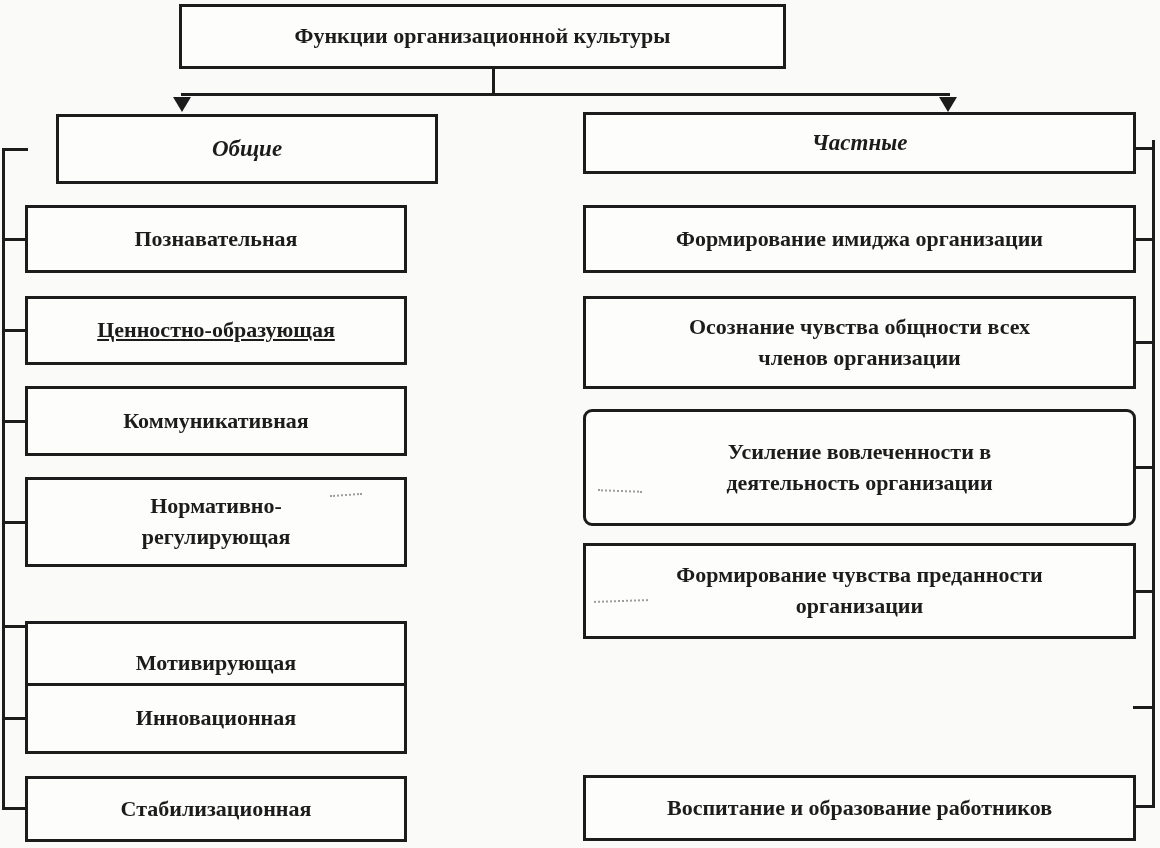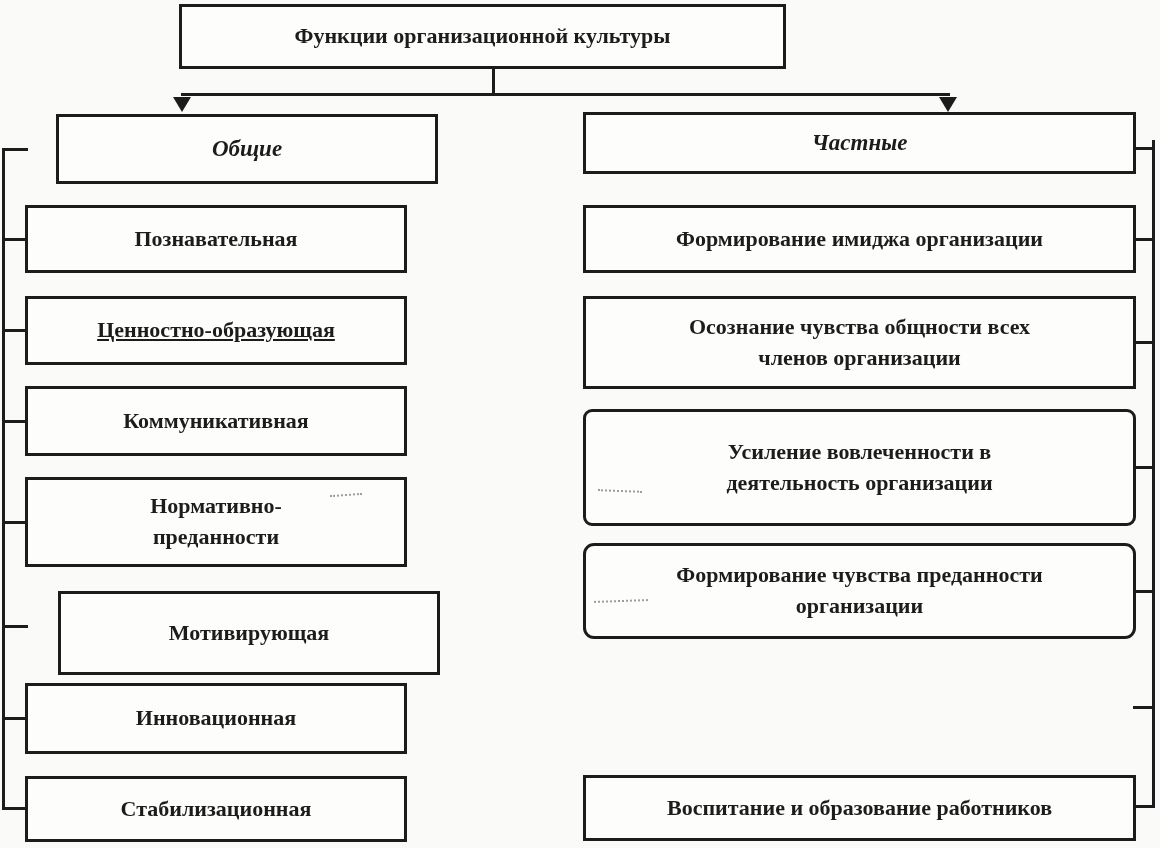--- a/index.html
+++ b/index.html
@@ -87,31 +87,31 @@
   <div class="stub" style="left:1133px;top:341px;width:22px;"></div>
   <div class="stub" style="left:1133px;top:466px;width:22px;"></div>
   <div class="stub" style="left:1133px;top:590px;width:22px;"></div>
   <div class="stub" style="left:1133px;top:706px;width:22px;"></div>
   <div class="stub" style="left:1133px;top:805px;width:22px;"></div>
 
   <div class="box left-col" style="top:205px;height:68px;">Познавательная</div>
   <div class="box left-col" style="top:296px;height:69px;text-decoration:underline;">Ценностно-образующая</div>
   <div class="box left-col" style="top:386px;height:70px;">Коммуникативная</div>
   <div class="box left-col" style="top:477px;height:90px;">Нормативно-
-преданности</div>
-  <div class="box left-col" style="top:591px;height:84px;margin-left:33px;">Мотивирующая</div>
+регулирующая</div>
+  <div class="box left-col" style="top:621px;height:84px;">Мотивирующая</div>
   <div class="box left-col" style="top:683px;height:71px;">Инновационная</div>
   <div class="box left-col" style="top:776px;height:66px;">Стабилизационная</div>
 
   <div class="box right-col" style="top:205px;height:68px;">Формирование имиджа организации</div>
   <div class="box right-col" style="top:296px;height:93px;">Осознание чувства общности  всех
 членов организации</div>
   <div class="box right-col" style="top:409px;height:117px;border-radius:9px;">Усиление вовлеченности в
 деятельность организации</div>
-  <div class="box right-col" style="top:543px;height:96px;border-radius:11px;">Формирование чувства преданности
+  <div class="box right-col" style="top:543px;height:96px;">Формирование чувства преданности
 организации</div>
   <div class="box right-col" style="top:775px;height:66px;">Воспитание и образование работников</div>
 
   <div class="smudge" style="left:330px;top:494px;width:32px;transform:rotate(-4deg);"></div>
   <div class="smudge" style="left:598px;top:490px;width:44px;transform:rotate(2deg);"></div>
   <div class="smudge" style="left:594px;top:600px;width:54px;transform:rotate(-2deg);"></div>
 
 </div>
 
 </body></html>

